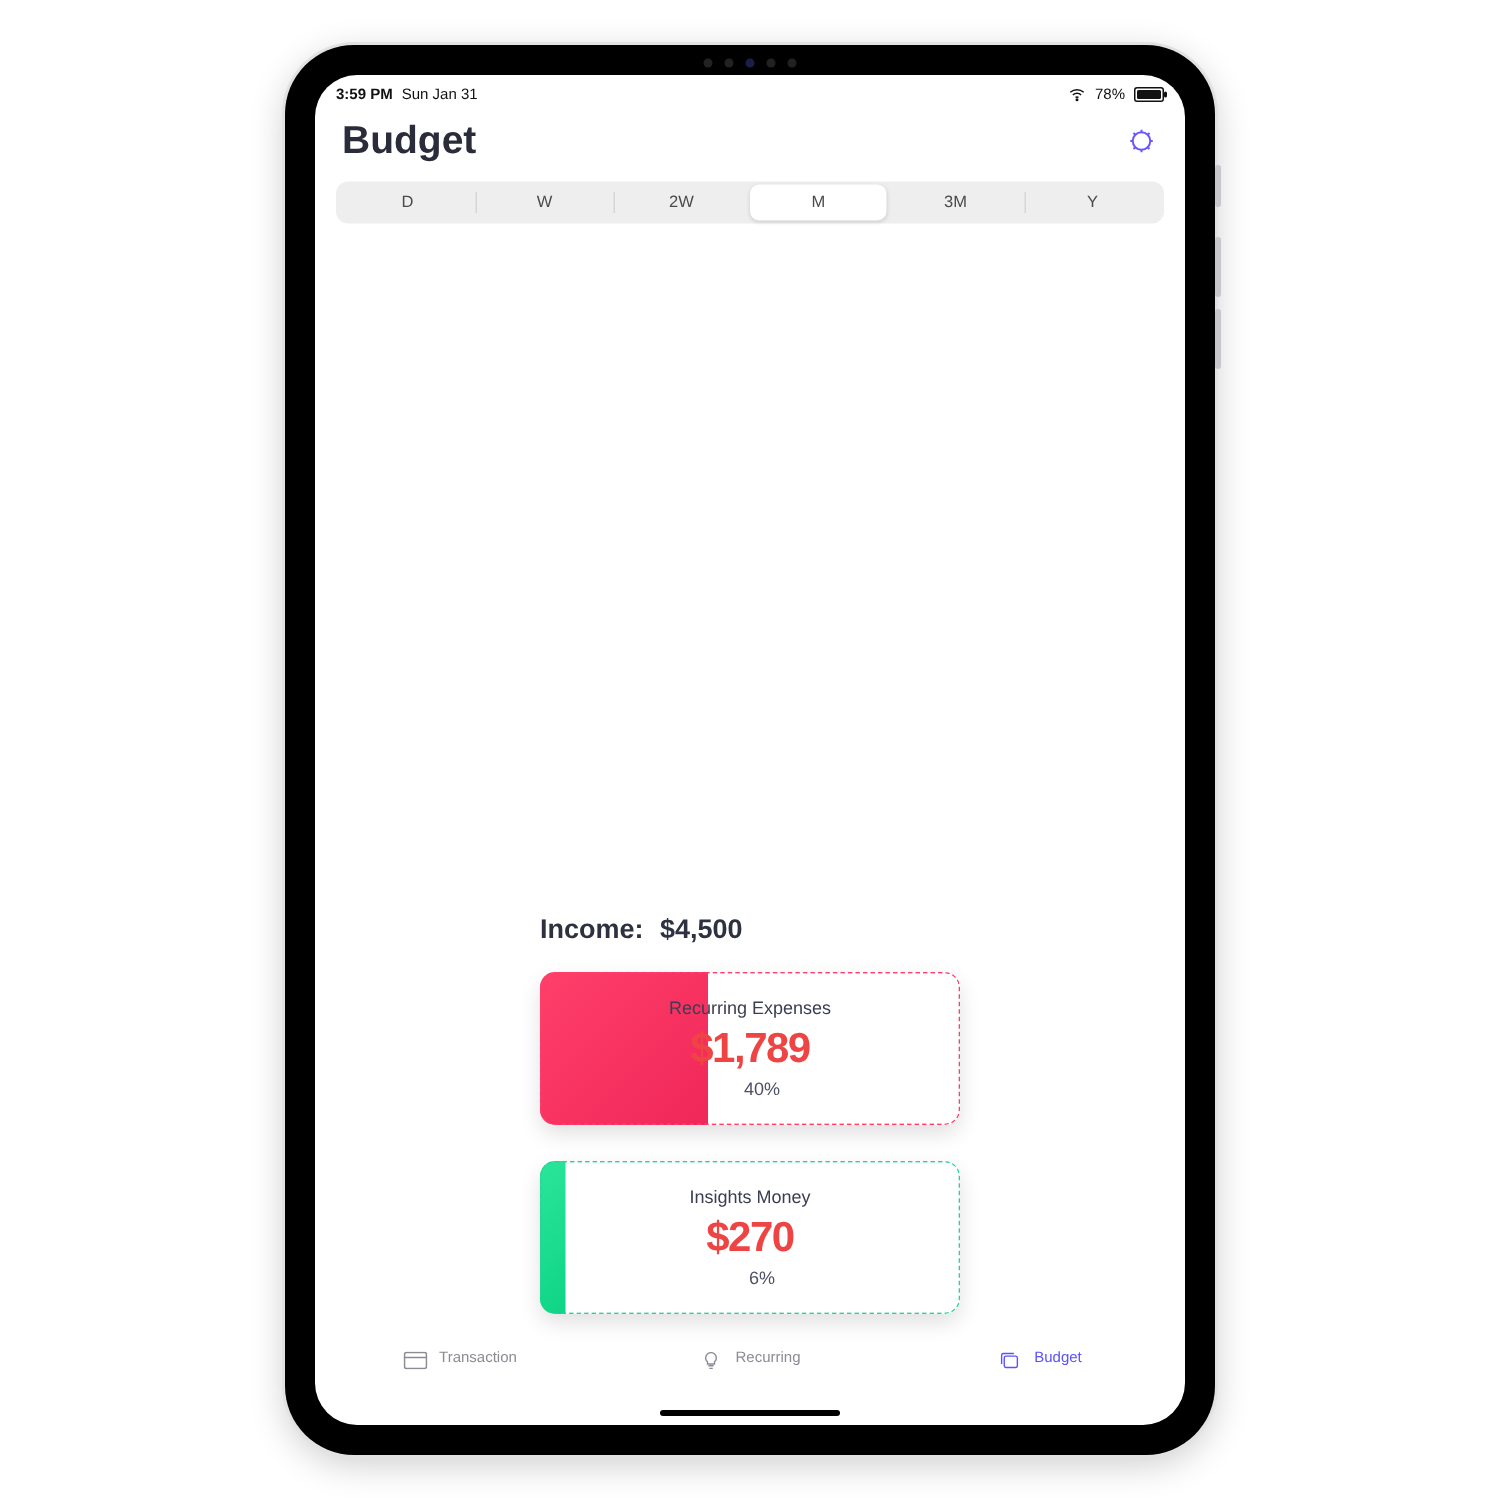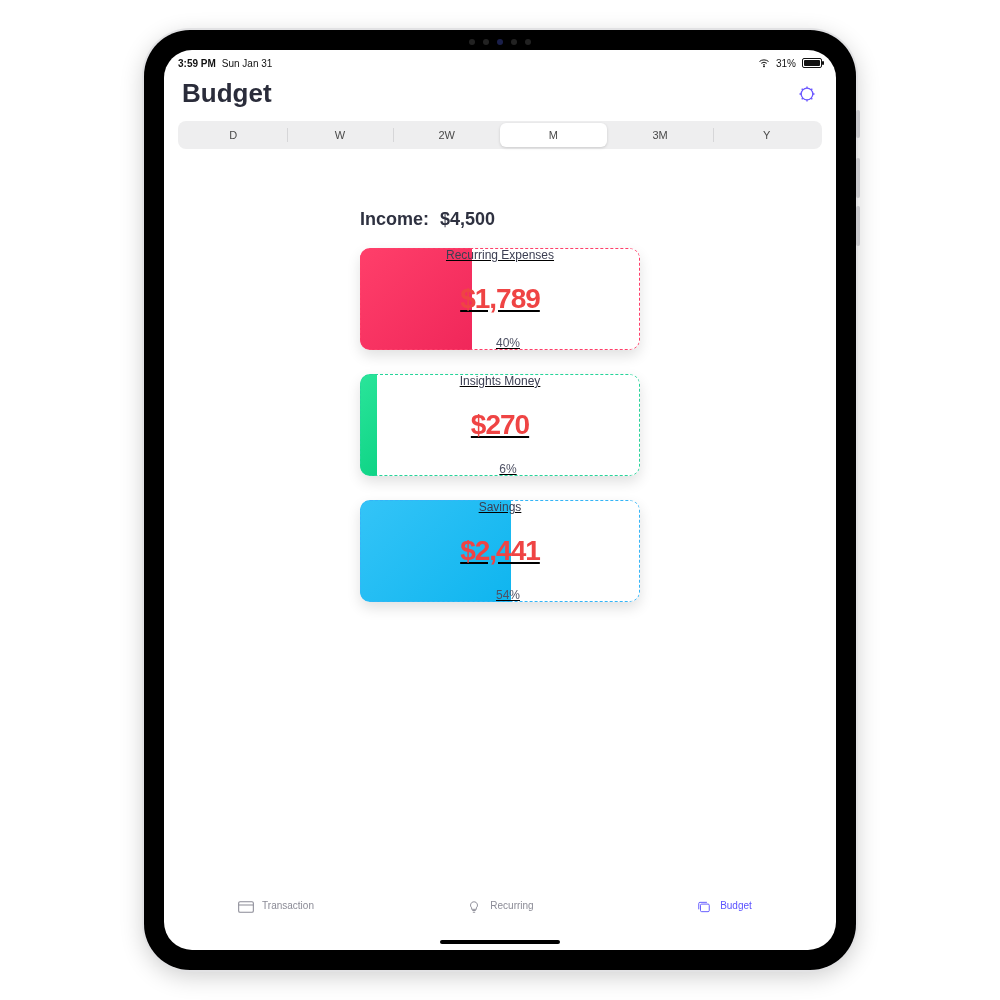--- a/index.html
+++ b/index.html
@@ -5,21 +5,21 @@
   * { box-sizing: border-box; margin: 0; padding: 0; }
   body {
     font-family: -apple-system, BlinkMacSystemFont, "Helvetica Neue", Arial, sans-serif;
     background: #fff;
     width: 1000px; height: 1000px;
     display: flex; align-items: center; justify-content: center;
   }
 
   
   .device {
-    width: 712px; height: 940px;
+    width: 620px; height: 940px;
     background: #000;
     border-radius: 46px;
     padding: 20px;
     position: relative;
     box-shadow: 0 0 0 2px #e2e2e4, 0 6px 24px rgba(0,0,0,.2);
   }
   
   .side-btn-1, .side-btn-2, .side-btn-3 {
     position: absolute; right: -4px; width: 4px; background: #c8c8cc; border-radius: 2px;
   }
@@ -85,21 +85,21 @@
     border-radius:6px; cursor:pointer;
     position: relative;
   }
   .segment + .segment::before {
     content:""; position:absolute; left:0; top:20%; bottom:20%; width:1px; background:#d6d6d8;
   }
   .segment.selected { background:#fff; box-shadow: 0 1px 3px rgba(0,0,0,.15); }
   .segment.selected::before, .segment.selected + .segment::before { display:none; }
 
   
-  .main { flex:1; display:flex; flex-direction:column; align-items:center; padding-top: 60px; }
+  .main { flex:1; display:flex; flex-direction:column; align-items:center; padding-top: 92px; justify-content: flex-end; }
   .income-line { font-size: 18px; color:#2e3140; font-weight:600; width: 280px; text-align:left; margin-bottom: 18px; }
   .income-line .val { display:inline-block; margin-left:6px; }
 
   .card {
     width: 280px; height: 102px; border-radius: 10px;
     position: relative;
     display:flex; align-items:stretch;
     box-shadow: 0 6px 14px rgba(0,0,0,.12);
     margin-bottom: 24px;
     background:#fff;
@@ -107,21 +107,21 @@
   }
   .card-fill {
     border-radius: 8px 0 0 8px;
   }
   .card-outline {
     position:absolute; inset:0; border-radius:10px;
     pointer-events:none;
   }
   .card-content {
     position:absolute; inset:0;
-    display:flex; flex-direction:column; align-items:center; justify-content:center; gap:21px;text-decoration:underline;
+    display:flex; flex-direction:column; align-items:center; justify-content:center; gap:4px;
   }
   .card-label { font-size: 12px; color:#3b3e52; }
   .card-amount { font-size: 28px; font-weight:800; color:#ef4444; letter-spacing: -1px; }
   .card-pct { font-size: 12px; color:#4e5164;margin-left:16px; }
 
   
   .card.recurring .card-fill { flex: 0 0 40%; background: linear-gradient(135deg,#ff3f6a,#f0275a); }
   .card.recurring .card-outline { border: 1px dashed #ff3f6a; }
   .card.spending  .card-fill { flex: 0 0 6%; background: linear-gradient(135deg,#2ae59a,#0fd486); min-width:10px;}
   .card.spending  .card-outline { border: 1px dashed #26d49a; }
@@ -168,21 +168,21 @@
       </div>
       <div class="right">
         <span class="wifi-icon">
           <svg viewBox="0 0 24 24" fill="none" stroke="#111" stroke-width="2">
             <path d="M3 9a14 14 0 0 1 18 0"></path>
               <path d="M6.5 12.5a9 9 0 0 1 11 0"></path>
               <path d="M10 16a4 4 0 0 1 4 0"></path>
               <circle cx="12" cy="19" r="1" fill="#111"></circle>
           </svg>
         </span>
-        <span>31%</span>
+        <span>78%</span>
         <span class="battery">
           <span class="battery-body">
               <span class="battery-fill"></span>
             </span>
         </span>
       </div>
     </div>
 
     <div class="header">
       <div class="title">Budget</div>
@@ -234,29 +234,20 @@
       <div class="card spending">
         <div class="card-fill"></div>
         <div class="card-outline"></div>
         <div class="card-content">
           <div class="card-label">Insights Money</div>
           <div class="card-amount">$270</div>
           <div class="card-pct">6%</div>
         </div>
       </div>
 
-      <div class="card savings">
-        <div class="card-fill"></div>
-        <div class="card-outline"></div>
-        <div class="card-content">
-          <div class="card-label">Savings</div>
-          <div class="card-amount">$2,441</div>
-          <div class="card-pct">54%</div>
-        </div>
-      </div>
     </div>
 
     <div class="tabbar">
       <div class="tab">
         <span class="ticon">
           <svg viewBox="0 0 24 18" width="16" height="12" fill="none" stroke="currentColor" stroke-width="1.6">
               <rect x="1" y="1" width="22" height="16" rx="2"></rect>
               <line x1="1" y1="6" x2="23" y2="6"></line>
             </svg>
         </span>

